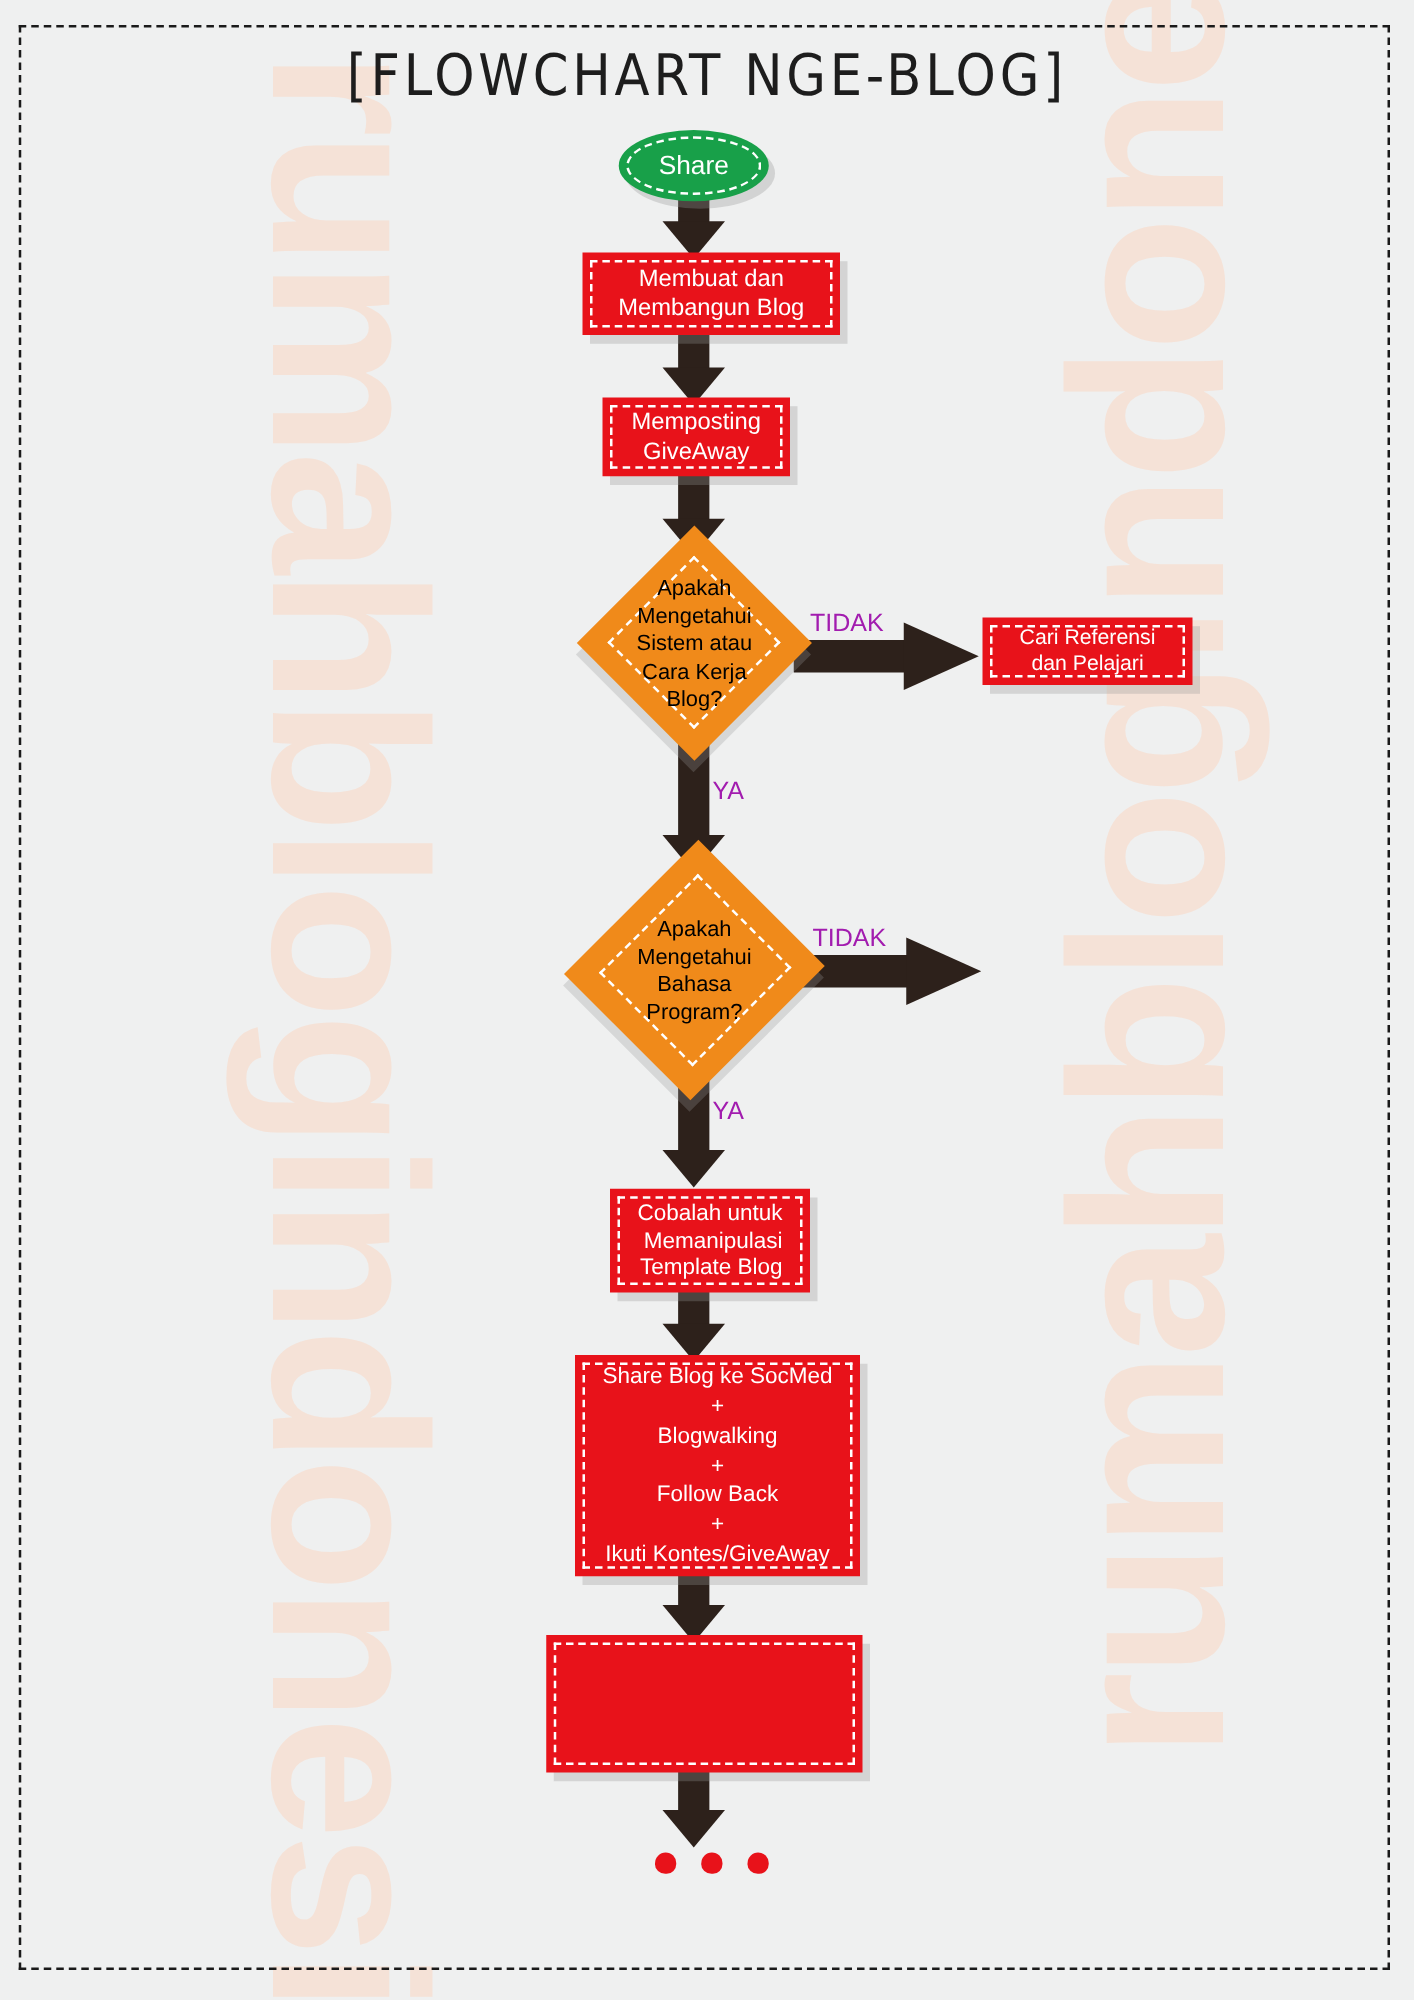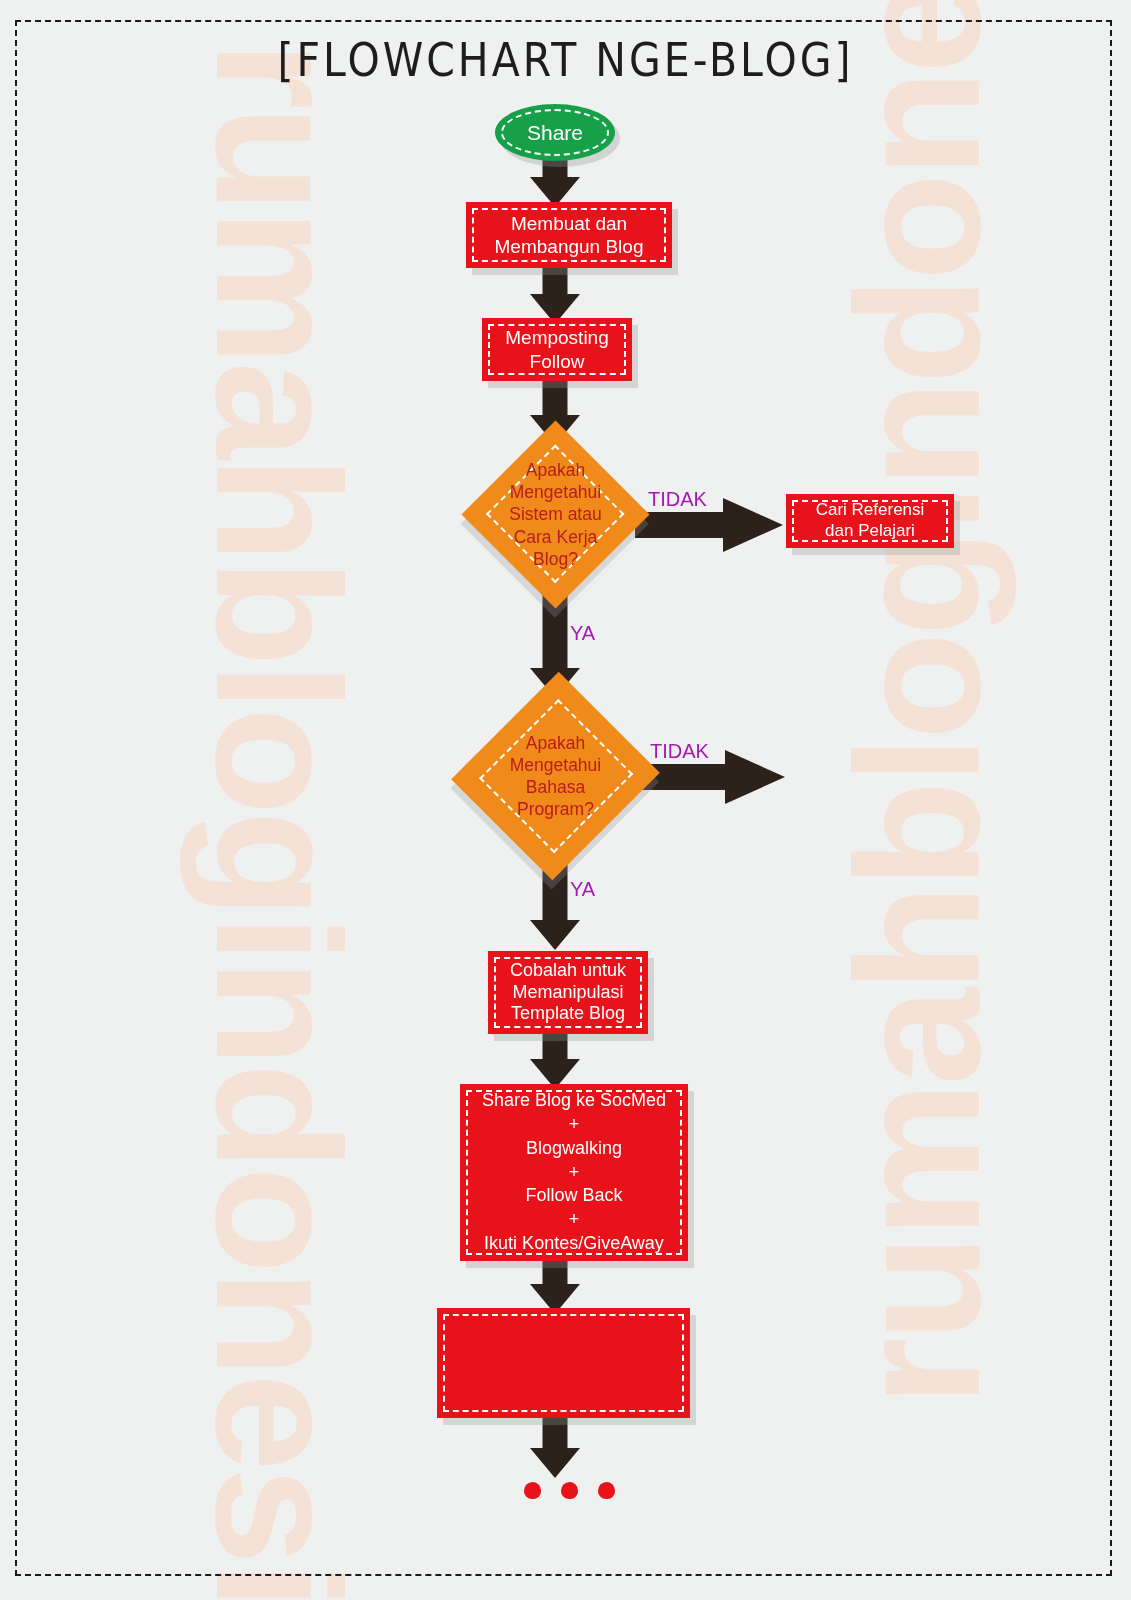--- a/index.html
+++ b/index.html
@@ -151,21 +151,21 @@
     transform: rotate(45deg);
     box-sizing: border-box;
   }
   .diamond .txt {
     position: absolute;
     left: 0; top: 0;
     width: 100%; height: 100%;
     display: flex;
     align-items: center;
     justify-content: center;
-    color: #b91c1c;
+    color: #000000;
     text-align: center;
     font-size: 17.5px;
     line-height: 1.26;
     z-index: 3;
   }
 
   
   .arrow-down {
     position: absolute;
     z-index: 2;
@@ -263,21 +263,21 @@
   </div>
 
   <div class="arrow-down" style="left:530px; top:266px; width:50px; height:58px;">
     <div class="shaft" style="height:30px;"></div>
     <div class="head"></div>
   </div>
 
   <div class="node box" style="left:482px; top:318px; width:150px; height:63px; font-size:19px;">
     <div class="inner"></div>
     <div class="txt" style="white-space:pre-line;">Memposting
-Follow</div>
+GiveAway</div>
   </div>
 
   <div class="arrow-down" style="left:530px; top:379px; width:50px; height:66px;">
     <div class="shaft" style="height:38px;"></div>
     <div class="head"></div>
   </div>
 
   <div class="diamond" style="left:489px; top:448px; width:133px; height:133px;">
     <div class="dshape"></div>
     <div class="dborder"></div>
@@ -323,21 +323,21 @@
 
 
   <div class="arrow-down" style="left:530px; top:852px; width:50px; height:98px;">
     <div class="shaft" style="height:70px;"></div>
     <div class="head"></div>
   </div>
   <div class="edge-label" style="left:570px; top:878px;">YA</div>
 
   <div class="node box" style="left:488px; top:951px; width:160px; height:83px; font-size:18px;">
     <div class="inner"></div>
-    <div class="txt" style="white-space:pre-line;">Cobalah untuk
+    <div class="txt" style="white-space:pre-line;text-align:right;">Cobalah untuk
 Memanipulasi
 Template Blog</div>
   </div>
 
   <div class="arrow-down" style="left:530px; top:1033px; width:50px; height:56px;">
     <div class="shaft" style="height:28px;"></div>
     <div class="head"></div>
   </div>
 
   <div class="node box" style="left:460px; top:1084px; width:228px; height:177px; font-size:18px;">

